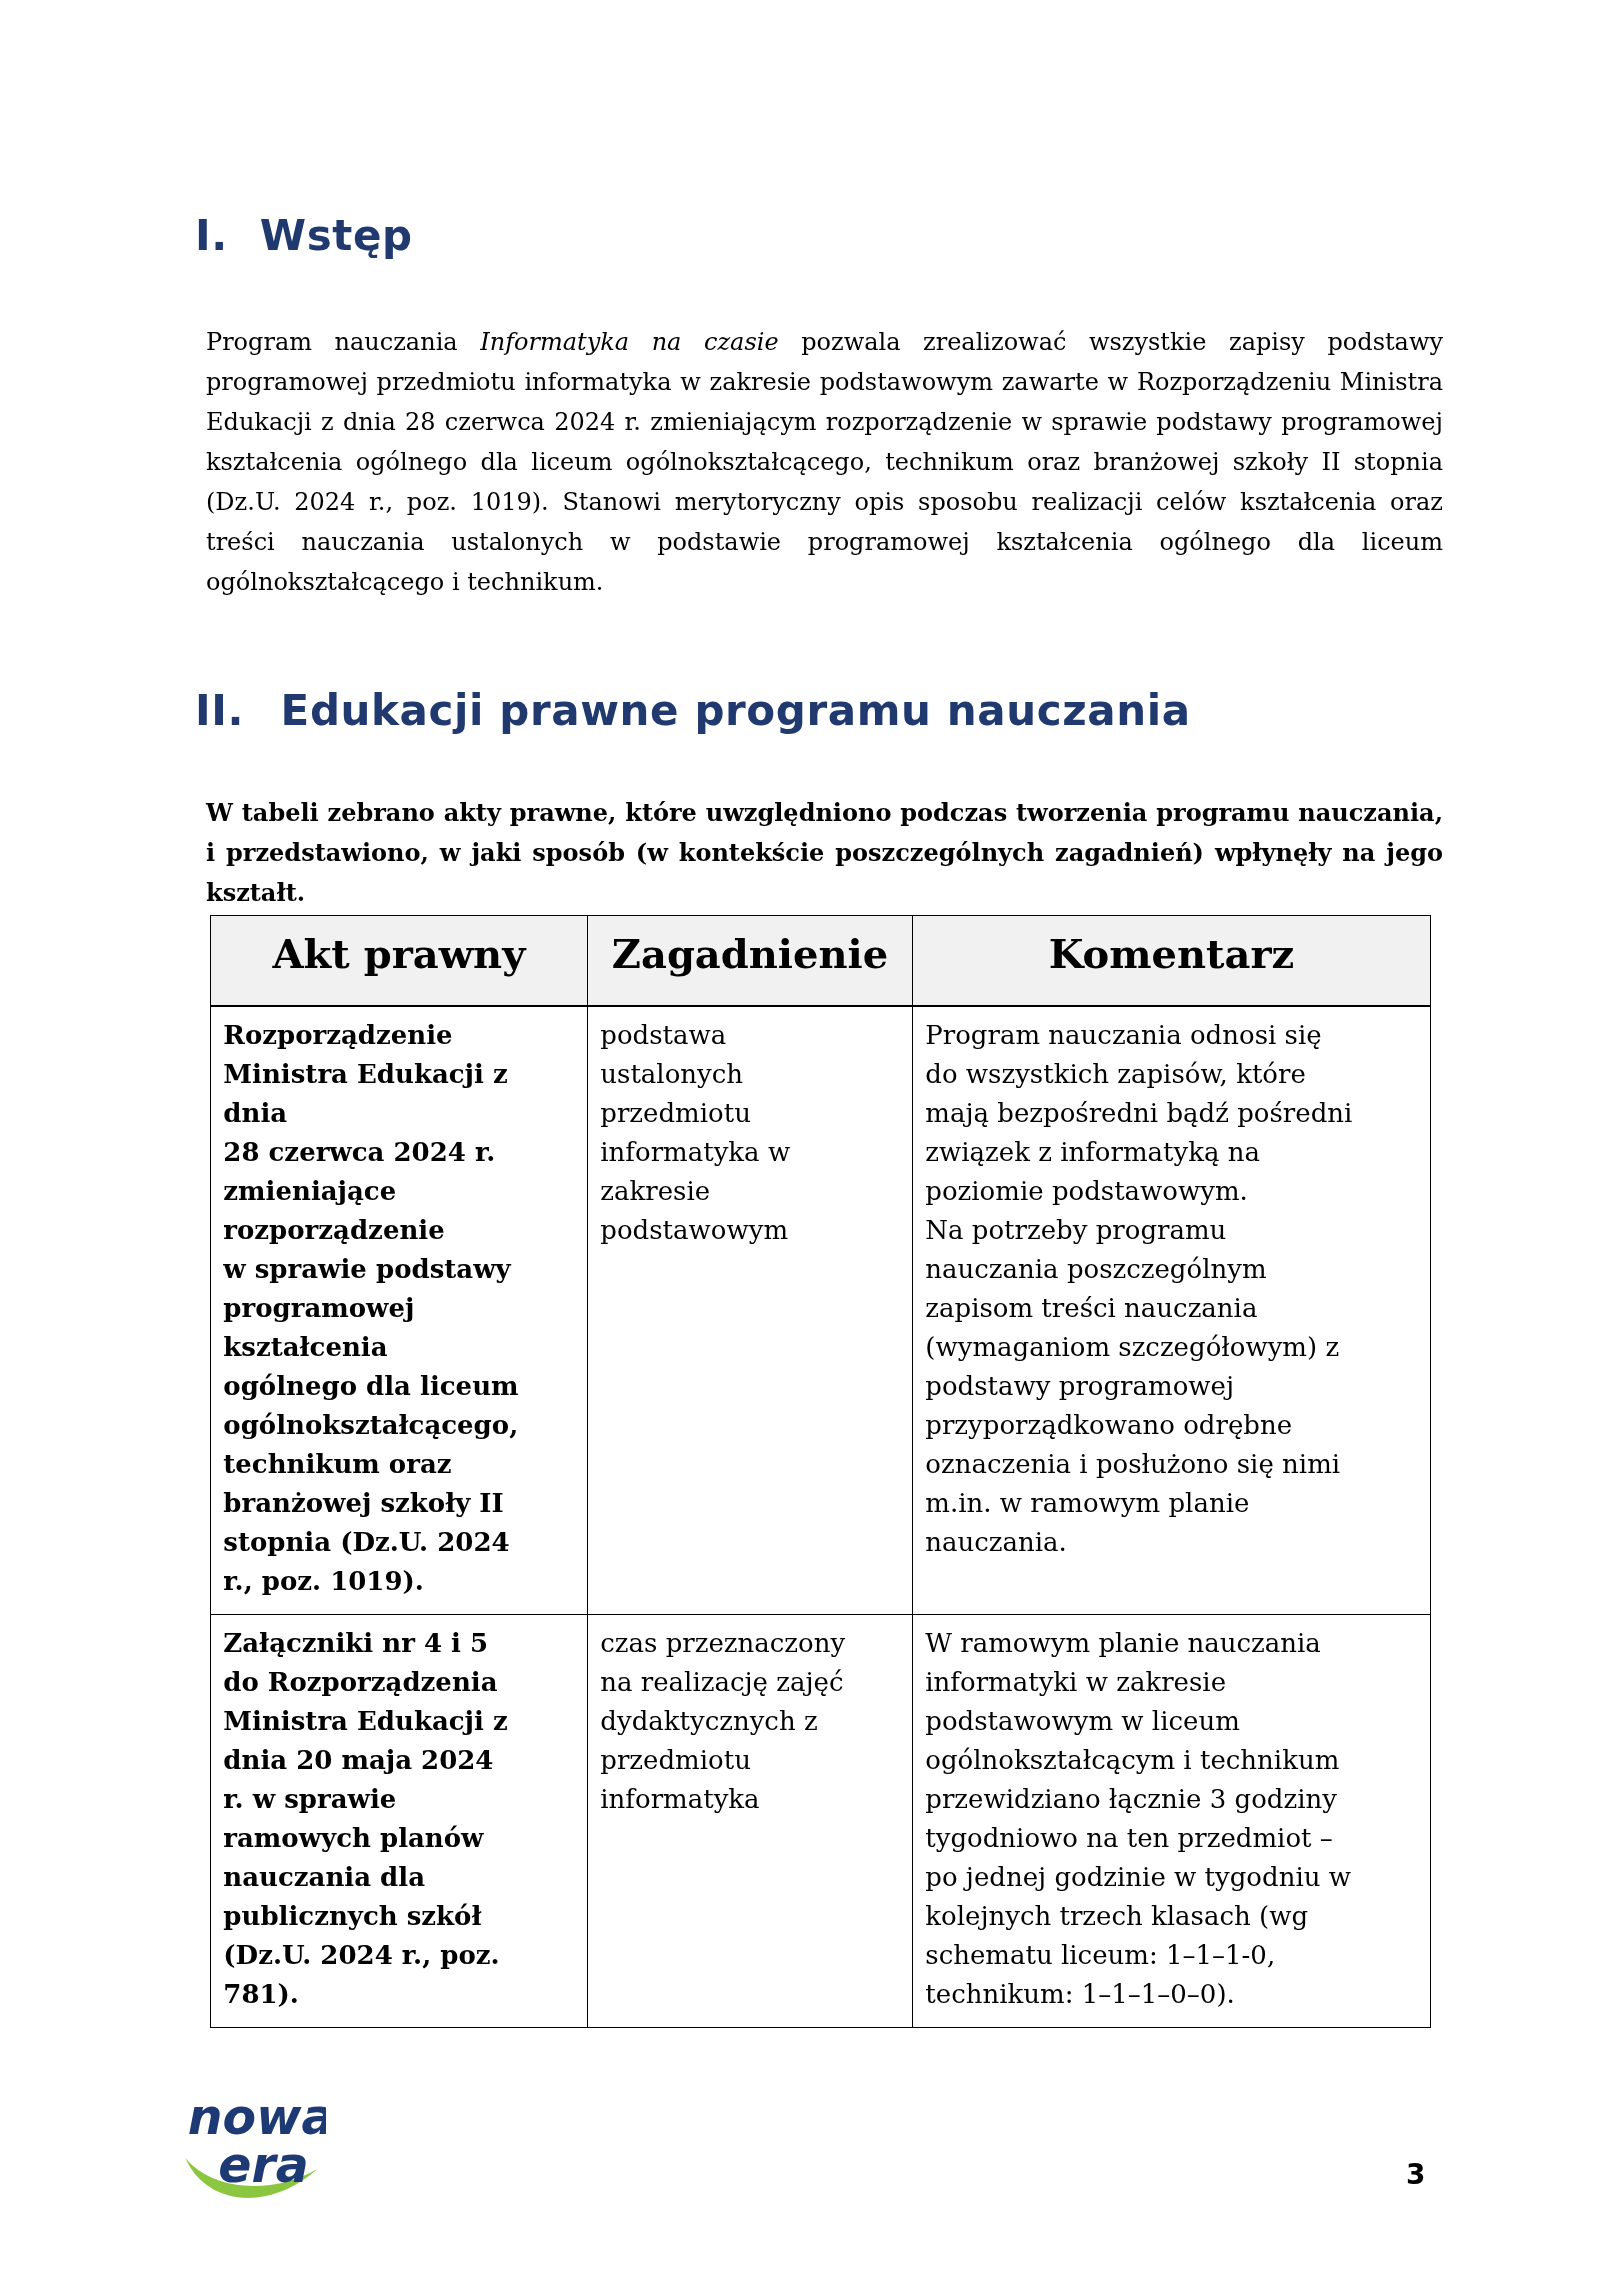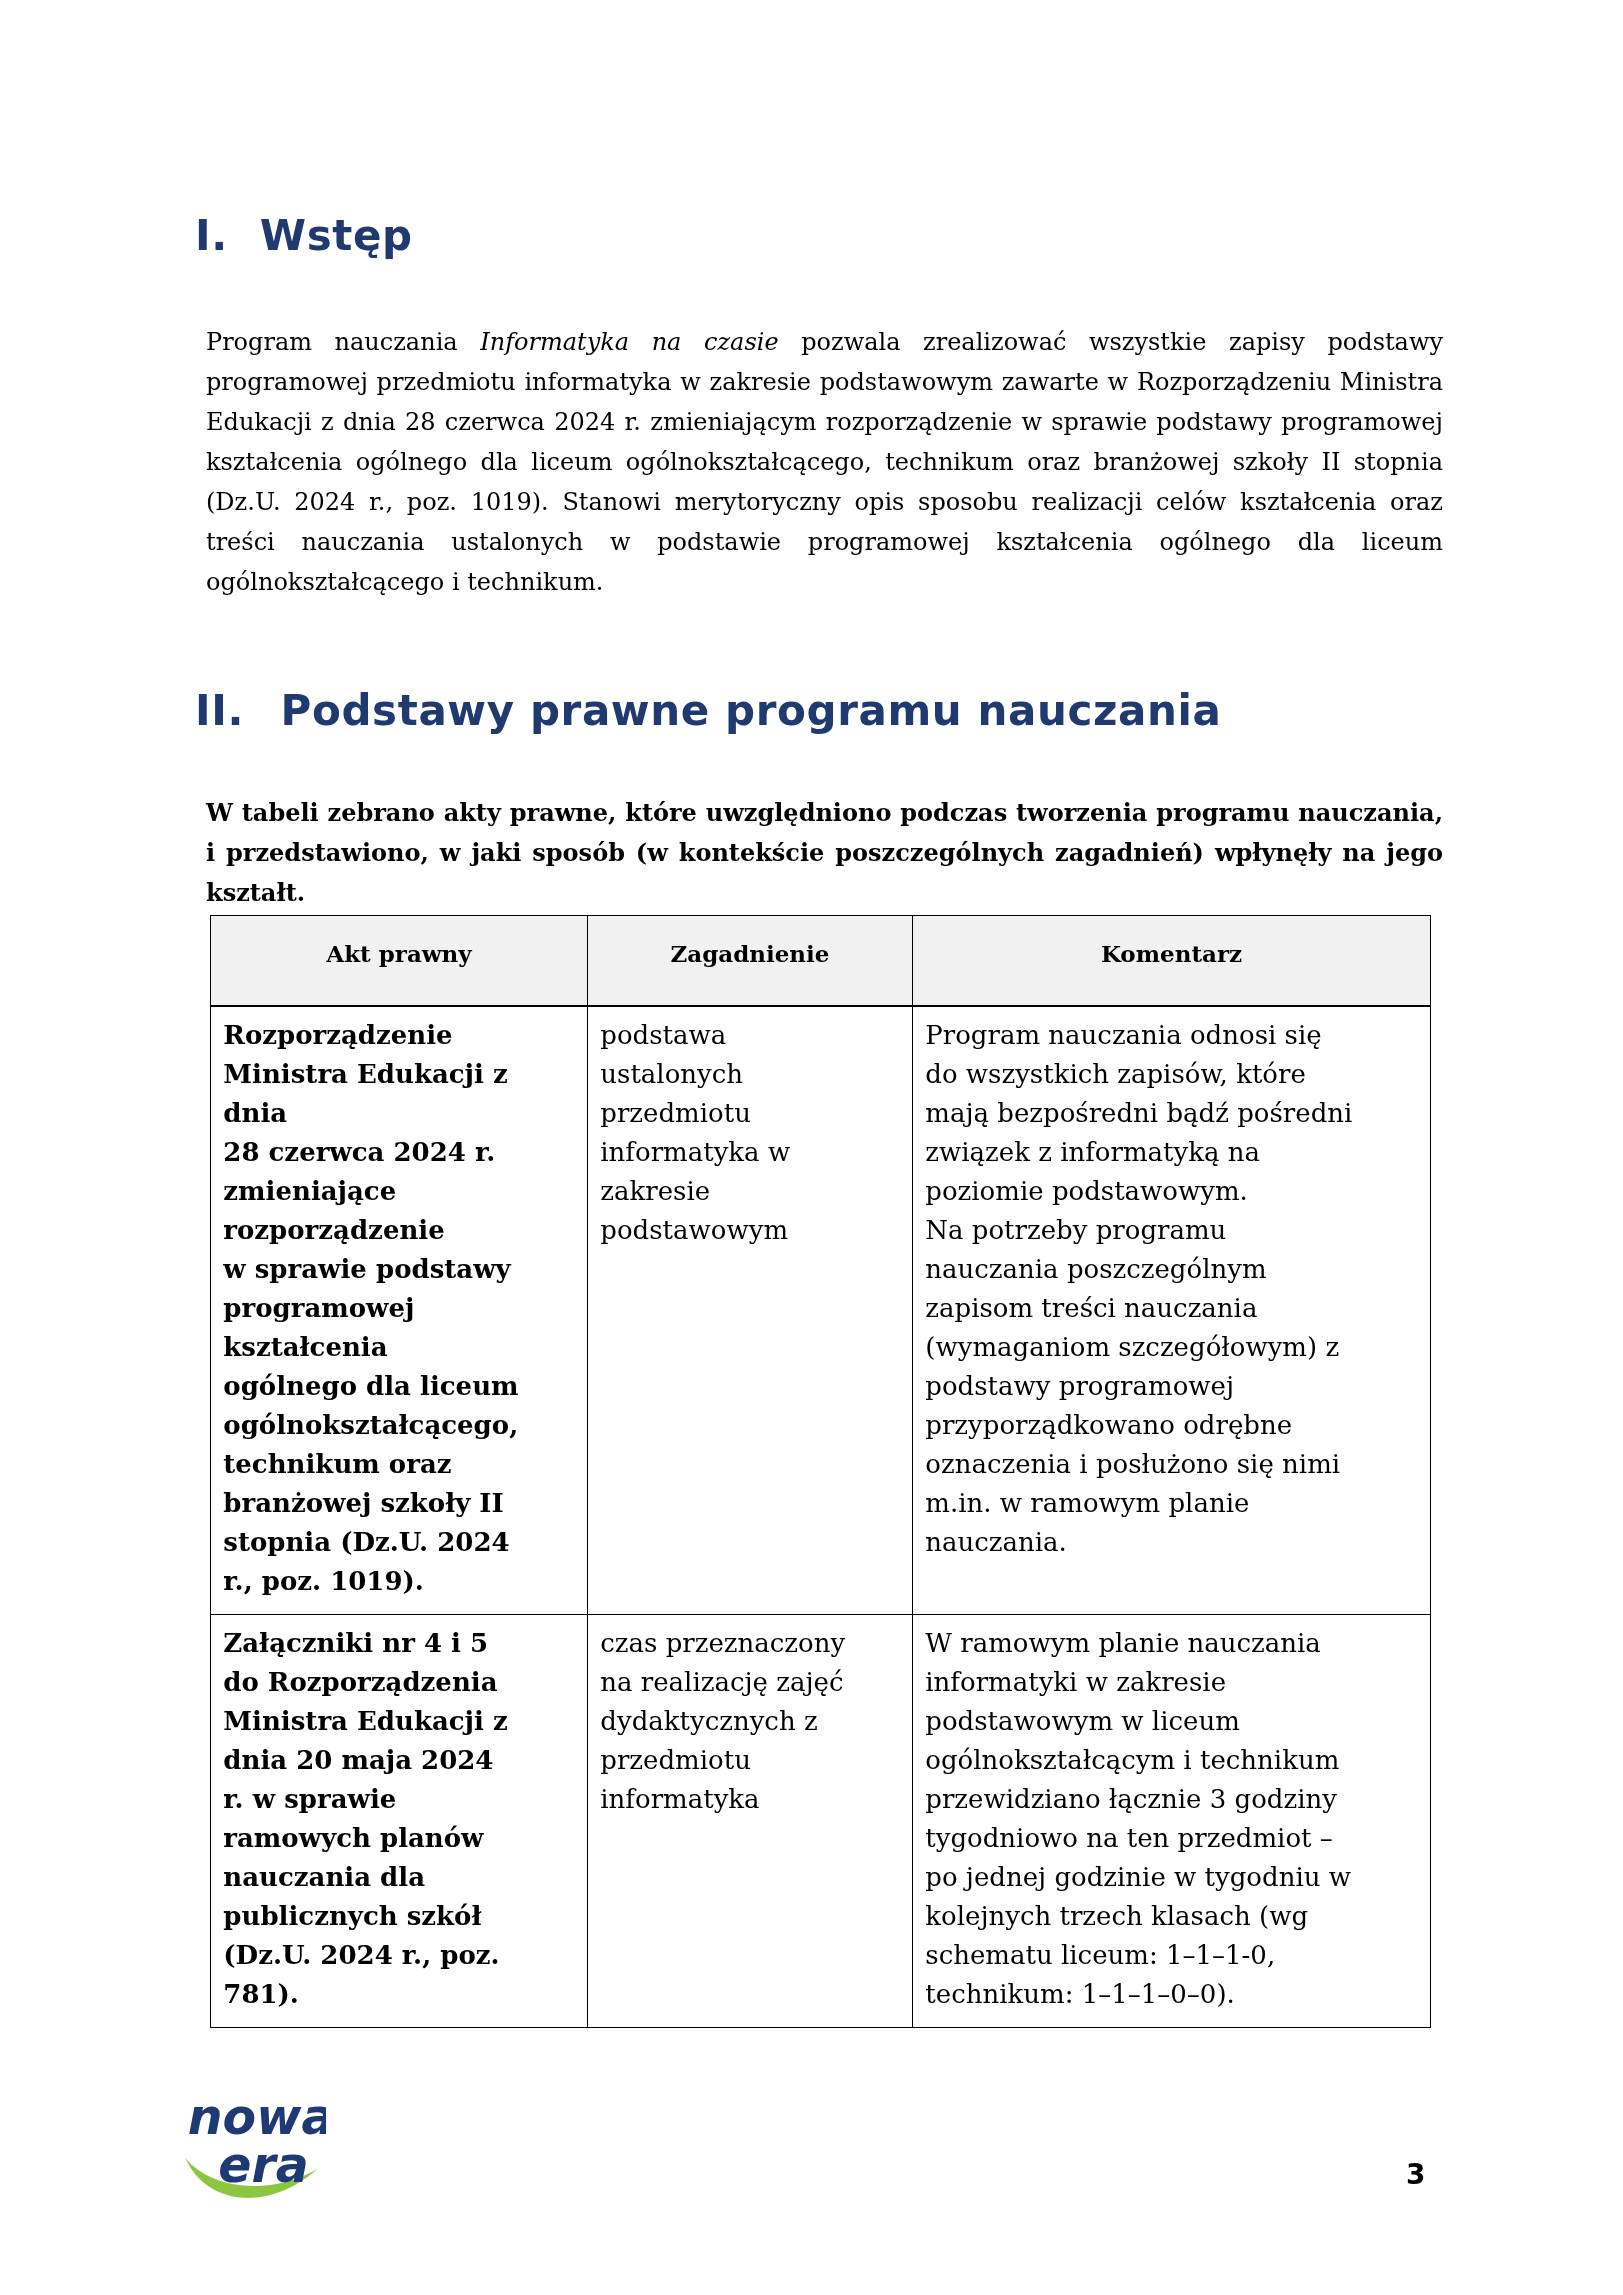--- a/index.html
+++ b/index.html
@@ -35,21 +35,21 @@
 
   
   table.law-table{
     position:absolute;left:210px;top:915px;
     width:1221px;border-collapse:collapse;table-layout:fixed;
     font-size:26px;line-height:39px;
   }
   table.law-table th{
     background:#f1f1f1;
     border:1.2px solid #000;border-bottom:2.5px solid #000;
-    font-weight:bold;font-size:23px;
+    font-weight:bold;font-size:40px;
     text-align:center;vertical-align:middle;
     height:67px;padding:3.7px 6.1px 18.4px;
   }
   table.law-table td{
     border:1.2px solid #000;
     vertical-align:top;text-align:left;
     padding:8.6px 12.3px 13.5px;
     white-space:pre-line;
   }
   td.akt{font-weight:bold;border-radius:30px;}
@@ -74,21 +74,21 @@
 
   <div class="sec-heading" id="heading-1">
     <span class="h-num">I.</span>
     <span class="h-label">Wstęp</span>
   </div>
 
   <p class="para" id="para-1"><span>Program nauczania </span><span class="italic">Informatyka na czasie</span><span> pozwala zrealizować wszystkie zapisy podstawy programowej przedmiotu informatyka w zakresie podstawowym zawarte w Rozporządzeniu Ministra Edukacji z dnia 28 czerwca 2024 r. zmieniającym rozporządzenie w sprawie podstawy programowej kształcenia ogólnego dla liceum ogólnokształcącego, technikum oraz branżowej szkoły II stopnia (Dz.U. 2024 r., poz. 1019). Stanowi merytoryczny opis sposobu realizacji celów kształcenia oraz treści nauczania ustalonych w podstawie programowej kształcenia ogólnego dla liceum ogólnokształcącego i technikum.</span></p>
 
   <div class="sec-heading" id="heading-2">
     <span class="h-num">II.</span>
-    <span class="h-label">Podstawy prawne programu nauczania</span>
+    <span class="h-label">Edukacji prawne programu nauczania</span>
   </div>
 
   <p class="para" id="para-2">W tabeli zebrano akty prawne, które uwzględniono podczas tworzenia programu nauczania, i przedstawiono, w jaki sposób (w kontekście poszczególnych zagadnień) wpłynęły na jego kształt.</p>
 
   <table class="law-table">
     <colgroup>
       <col style="width:377px">
       <col style="width:325px">
       <col style="width:518px">
     </colgroup>

